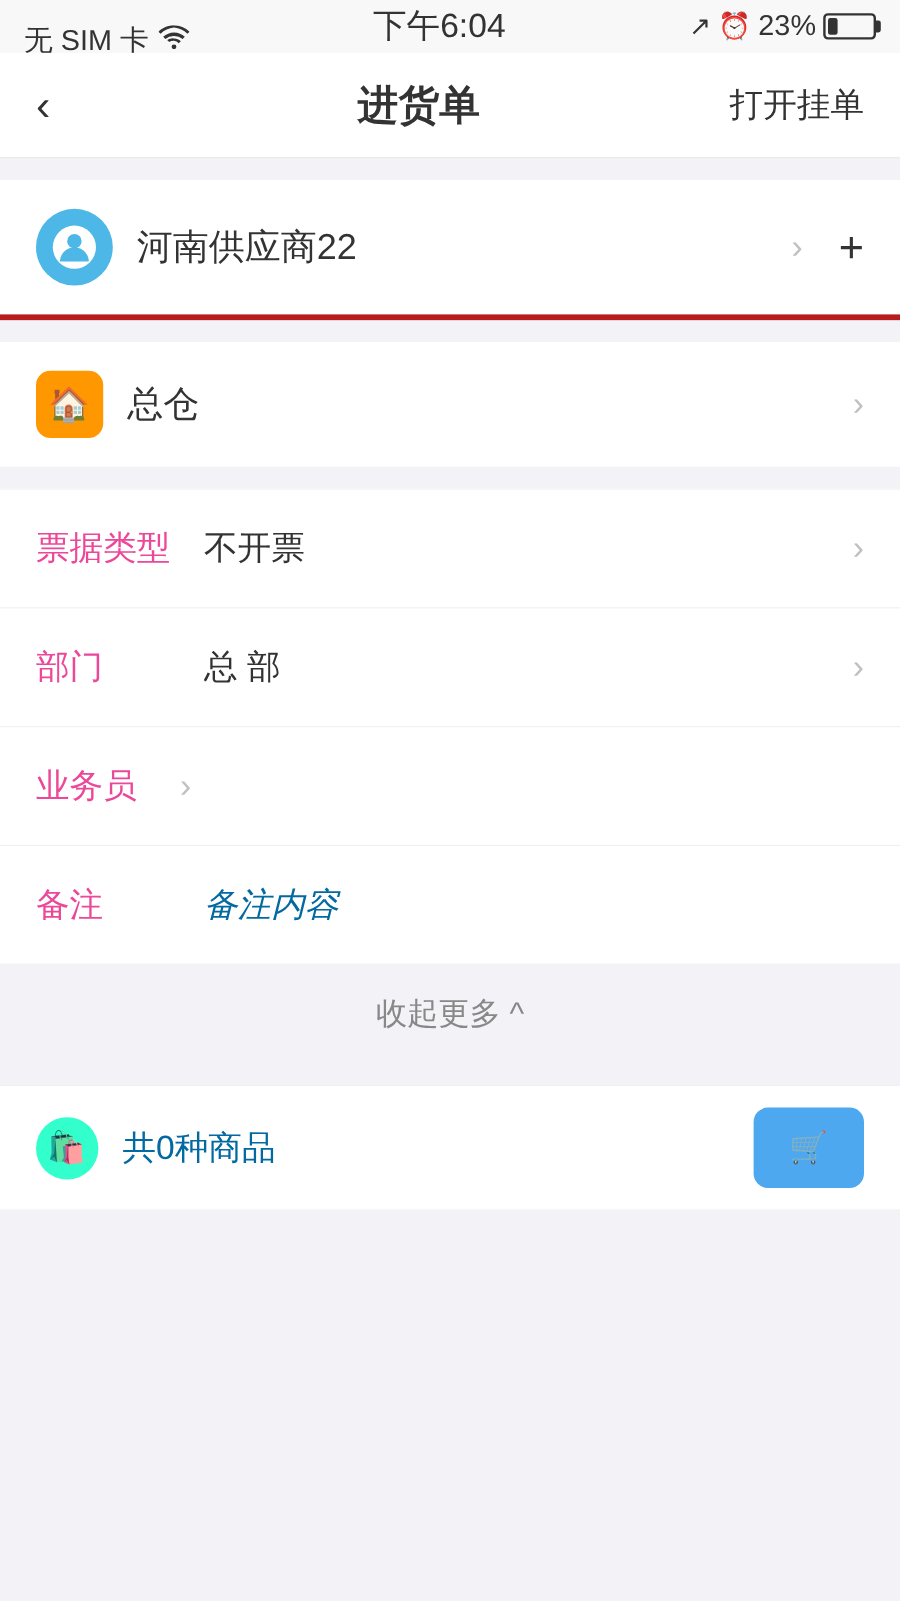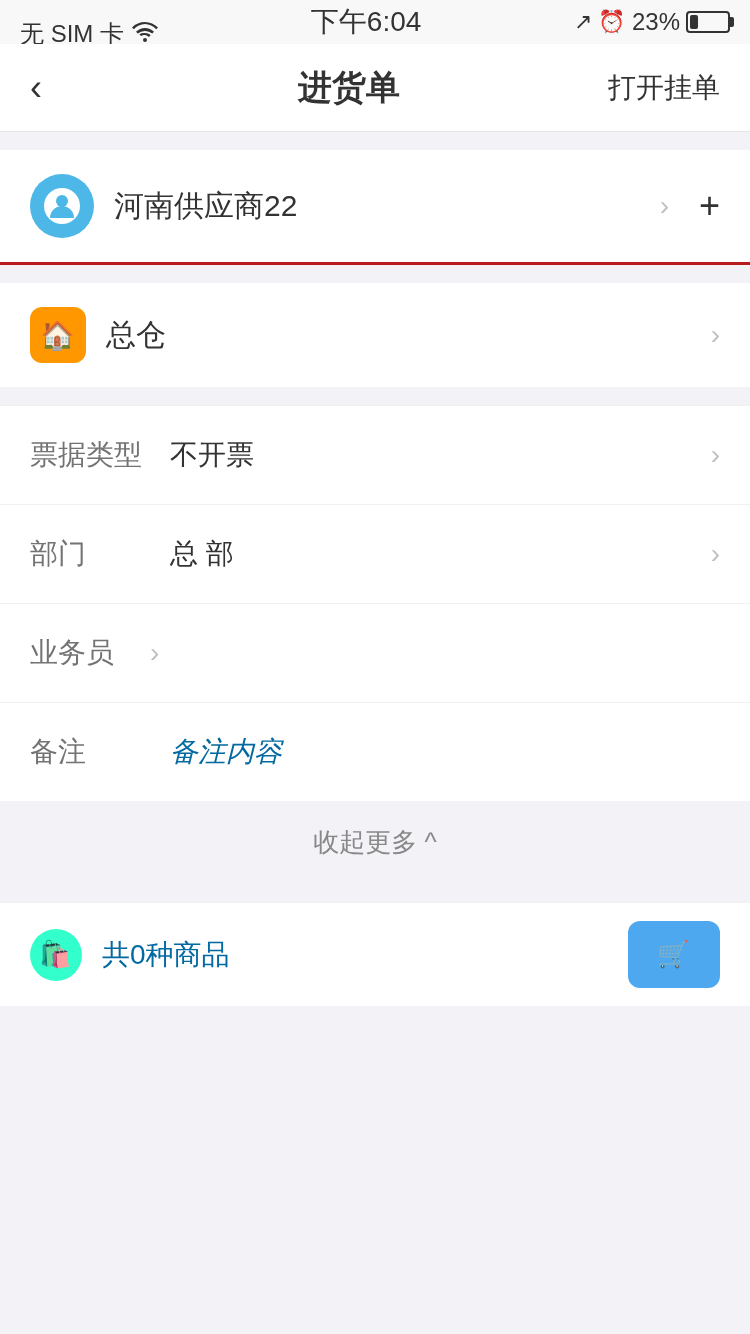--- a/index.html
+++ b/index.html
@@ -83,21 +83,21 @@
       background: #fff;
       width: 750px;
     }
 
     
     .supplier-row {
       display: flex;
       align-items: center;
       padding: 24px 30px;
       background: #fff;
-      border-bottom: 3px solid #b91c1c;
+      border-bottom: 5px solid #b91c1c;
     }
     .supplier-avatar {
       width: 64px; height: 64px;
       border-radius: 50%;
       background: #4db8e8;
       display: flex; align-items: center; justify-content: center;
       margin-right: 20px;
       flex-shrink: 0;
     }
     .supplier-avatar-inner {
@@ -160,21 +160,21 @@
     .form-row {
       display: flex;
       align-items: center;
       padding: 30px 30px;
       background: #fff;
       border-top: 1px solid #f0f0f0;
       min-height: 90px;
     }
     .form-label {
       font-size: 28px;
-      color: #737373;
+      color: #ec4899;
       width: 120px;
       flex-shrink: 0;
     }
     .form-value {
       flex: 1;
       font-size: 28px;
       color: #333;
       padding-left: 20px;
     }
     .form-placeholder {

